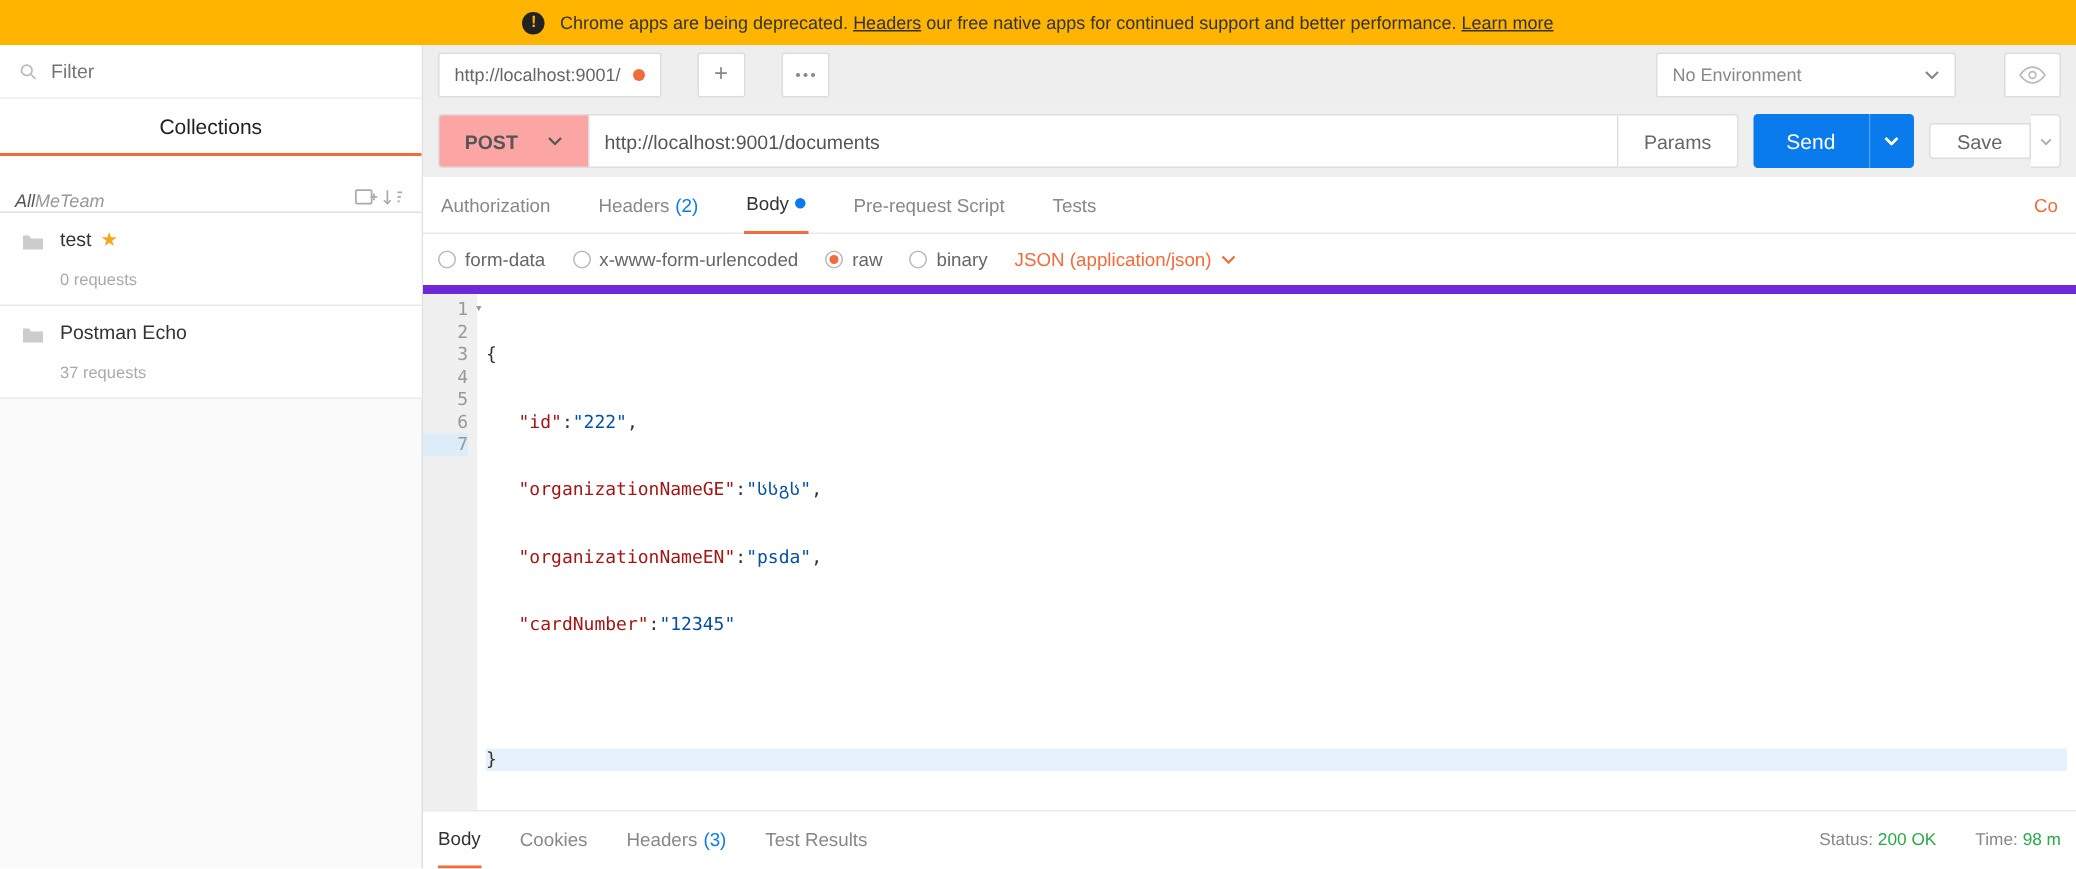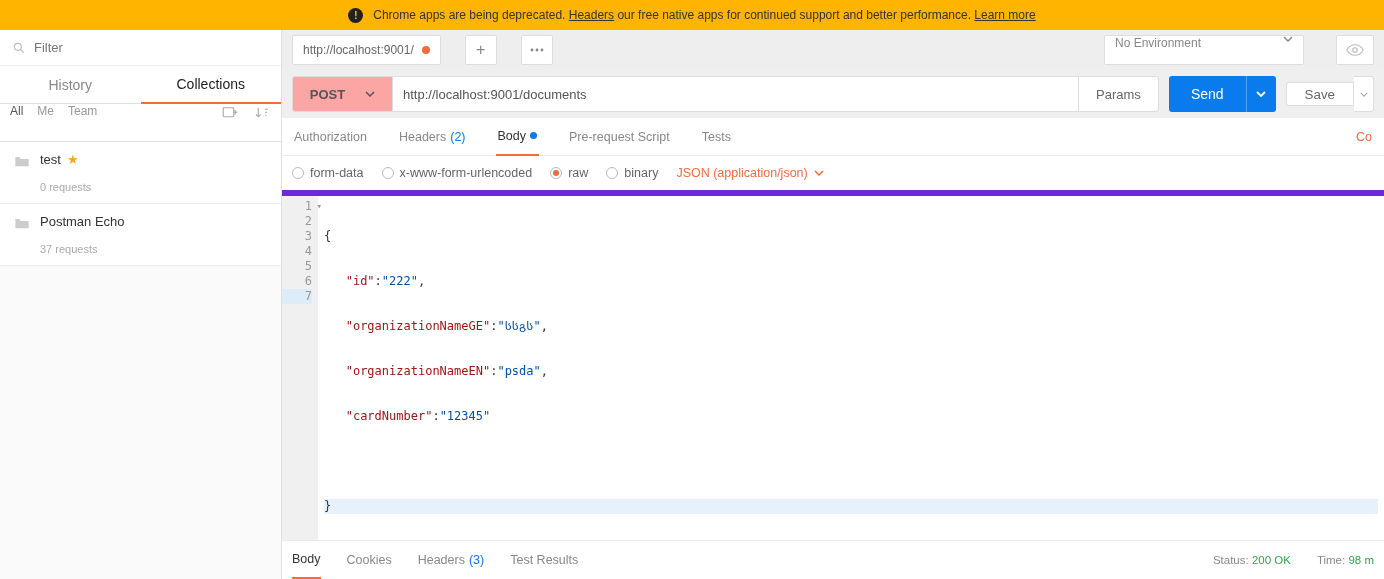--- a/index.html
+++ b/index.html
@@ -8,38 +8,38 @@
 .banner .icon { width: 15px; height: 15px; background: #222; border-radius: 50%; display: inline-flex; align-items: center; justify-content: center; color: #ffb400; font-weight: bold; font-size: 11px; margin-right: 10px; }
 .banner a { color: #333; text-decoration: underline; cursor: pointer; }
 .app { display: flex; height: 549px; }
 .sidebar { width: 282px; border-right: 1px solid #e0e0e0; background: #fafafa; display: flex; flex-direction: column; }
 .filter-row { padding: 10px 12px; display: flex; align-items: center; gap: 8px; background: #fff; border-bottom: 1px solid #eee; }
 .filter-row .search-icon { width: 14px; height: 14px; color: #bbb; }
 .filter-row input { border: none; outline: none; font-size: 13px; flex: 1; background: transparent; }
 .sidebar-tabs { display: flex; height: 38px; background: #fff; }
 .sidebar-tabs .tab { flex: 1; display: flex; align-items: center; justify-content: center; color: #888; cursor: pointer; font-size: 14px; border-bottom: 1px solid #e0e0e0; }
 .sidebar-tabs .tab.active { color: #222; border-bottom: 2px solid #f26b3a; }
-.subtabs { height: 38px; display: flex; align-items: flex-start; padding: 0 10px; gap: 14px; font-size: 12px; color: #999; border-bottom: 1px solid #e0e0e0; background: #fff; }
+.subtabs { height: 38px; display: flex; align-items: flex-end; padding: 0 10px; font-size: 12px; color: #999; border-bottom: 1px solid #e0e0e0; background: #fff; font-style: italic; }
 .subtabs .sub { cursor: pointer; }
 .subtabs .sub.active { color: #555; }
 .subtabs .spacer { flex: 1; }
 .subtabs .tool-icon { width: 18px; height: 18px; color: #aaa; cursor: pointer; }
 .collection-item { padding: 10px 14px; border-bottom: 1px solid #eaeaea; background: #fff; cursor: pointer; display: flex; align-items: flex-start; gap: 10px; }
 .collection-item .folder-icon { width: 16px; height: 14px; color: #ccc; margin-top: 2px; }
 .collection-item .ci-body { flex: 1; }
 .collection-item .ci-name { font-size: 13px; color: #333; display: flex; align-items: center; gap: 6px; }
 .collection-item .ci-meta { font-size: 11px; color: #aaa; margin-top: 14px; }
 .collection-item .star { color: #f5a623; font-size: 13px; }
 .main { flex: 1; display: flex; flex-direction: column; background: #fff; }
 .tabbar { height: 40px; background: #eeeeee; display: flex; align-items: center; padding-left: 10px; gap: 24px; }
 .req-tab { height: 30px; background: #fff; border: 1px solid #ddd; display: flex; align-items: center; padding: 0 10px; font-size: 12px; color: #666; gap: 8px; border-radius: 2px; }
 .req-tab .dot { width: 8px; height: 8px; border-radius: 50%; background: #f26b3a; }
 .tabbar .tab-btn { width: 32px; height: 30px; border: 1px solid #ddd; background: #fff; display: flex; align-items: center; justify-content: center; color: #888; cursor: pointer; border-radius: 2px; font-size: 16px; }
 .tabbar .spacer { flex: 1; }
-.env-select { width: 200px; height: 30px; border: 1px solid #ddd; background: #fff; display: flex; align-items: flex-start; padding: 0 10px; color: #888; font-size: 12px; justify-content: space-between; margin-right: 8px; cursor: pointer; border-radius: 2px;}
+.env-select { width: 200px; height: 30px; border: 1px solid #ddd; background: #fff; display: flex; align-items: center; padding: 0 10px; color: #888; font-size: 12px; justify-content: space-between; margin-right: 8px; cursor: pointer; border-radius: 2px;}
 .eye-btn { width: 38px; height: 30px; border: 1px solid #ddd; background: #fff; display: flex; align-items: center; justify-content: center; color: #bbb; margin-right: 10px; border-radius: 2px; cursor: pointer; }
 .url-row { height: 48px; background: #efefef; display: flex; align-items: center; padding: 8px 10px; gap: 0; }
 .method-btn { width: 100px; height: 36px; background: #fca5a5; border: 1px solid #ddd; border-right: none; display: flex; align-items: center; justify-content: center; gap: 20px; font-weight: 600; color: #555; font-size: 13px; cursor: pointer; border-radius: 3px 0 0 3px; }
 .url-input { flex: 1; height: 36px; border: 1px solid #ddd; padding: 0 10px; font-size: 13px; color: #555; outline: none; background:#fff; }
 .params-btn { width: 80px; height: 36px; border: 1px solid #ddd; border-left: none; background: #fff; display: flex; align-items: center; justify-content: center; color: #666; cursor: pointer; border-radius: 0 3px 3px 0; margin-right: 10px; }
 .send-btn { height: 36px; background: #097bed; color: #fff; border: none; padding: 0 22px; font-size: 14px; font-weight: 500; display: flex; align-items: center; cursor: pointer; border-radius: 3px 0 0 3px; }
 .send-chevron { width: 30px; height: 36px; background: #097bed; border-left: 1px solid rgba(255,255,255,0.3); display: flex; align-items: center; justify-content: center; color: #fff; cursor: pointer; margin-right: 10px; border-radius: 0 3px 3px 0; }
 .save-btn { height: 24px; padding: 0 18px; background: #fff; border: 1px solid #ddd; color: #666; cursor: pointer; border-radius: 3px 0 0 3px; }
 .save-chevron { width: 20px; height: 36px; background: #fff; border: 1px solid #ddd; border-left: none; display: flex; align-items: center; justify-content: center; color: #aaa; cursor: pointer; border-radius: 0 3px 3px 0; }
 .req-subtabs { height: 38px; display: flex; align-items: center; padding: 0 10px; gap: 28px; border-bottom: 1px solid #eaeaea; font-size: 12.5px; }
@@ -87,21 +87,20 @@
 <div class="app">
   <div class="sidebar">
     <div class="filter-row">
       <svg class="search-icon" viewBox="0 0 24 24" fill="none" stroke="currentColor" stroke-width="2">
           <circle cx="10" cy="10" r="6"></circle>
           <line x1="15" y1="15" x2="20" y2="20"></line>
         </svg>
       <input placeholder="Filter" style="">
     </div>
     <div class="sidebar-tabs">
-      <div class="tab">History</div>
       <div class="tab active">Collections</div>
     </div>
     <div class="subtabs">
       <span class="sub active">All</span>
       <span class="sub">Me</span>
       <span class="sub">Team</span>
       <span class="spacer"></span>
       <svg class="tool-icon" viewBox="0 0 24 24" fill="none" stroke="currentColor" stroke-width="1.5">
           <rect x="3" y="5" width="14" height="12" rx="1"></rect>
           <line x1="19" y1="8" x2="19" y2="14"></line>

